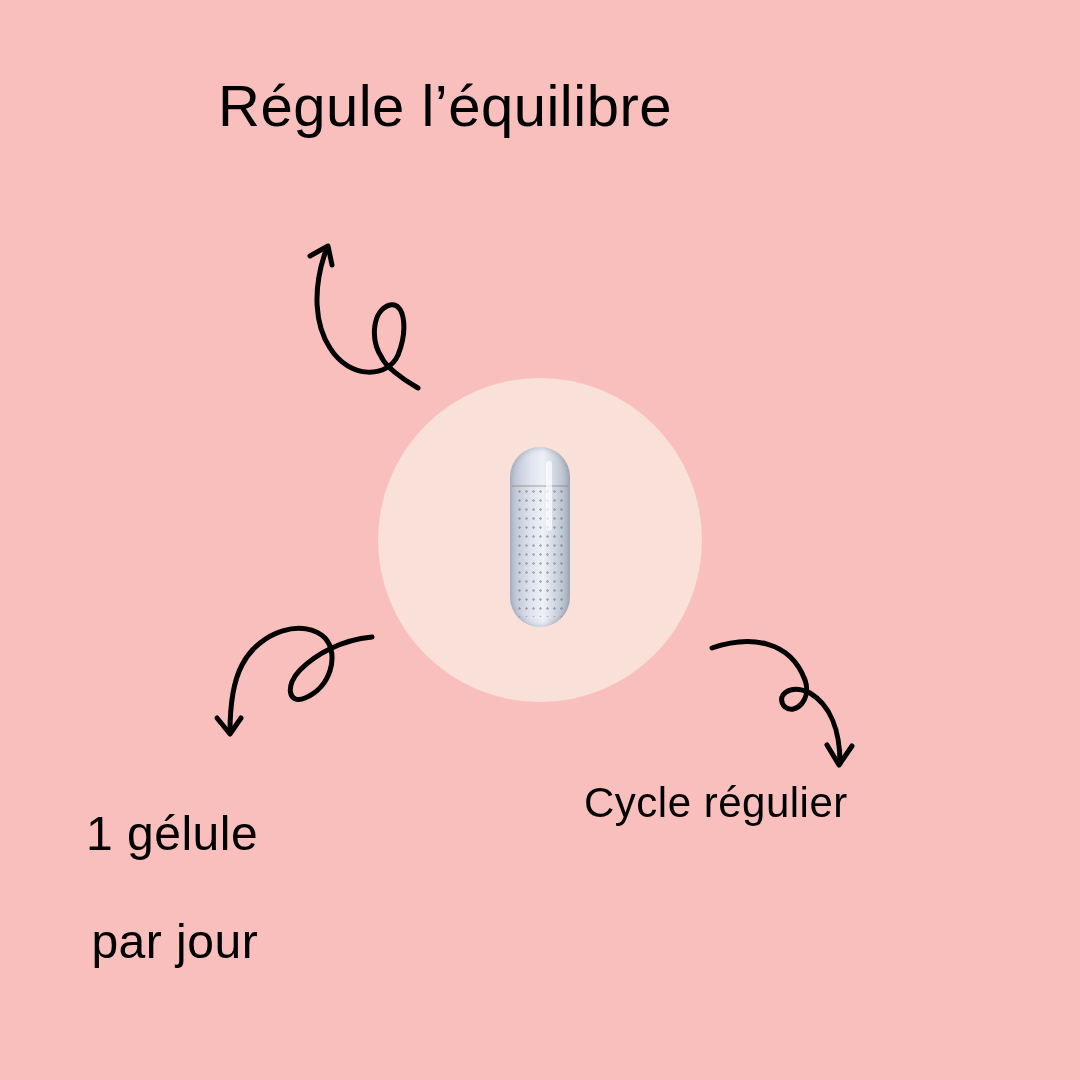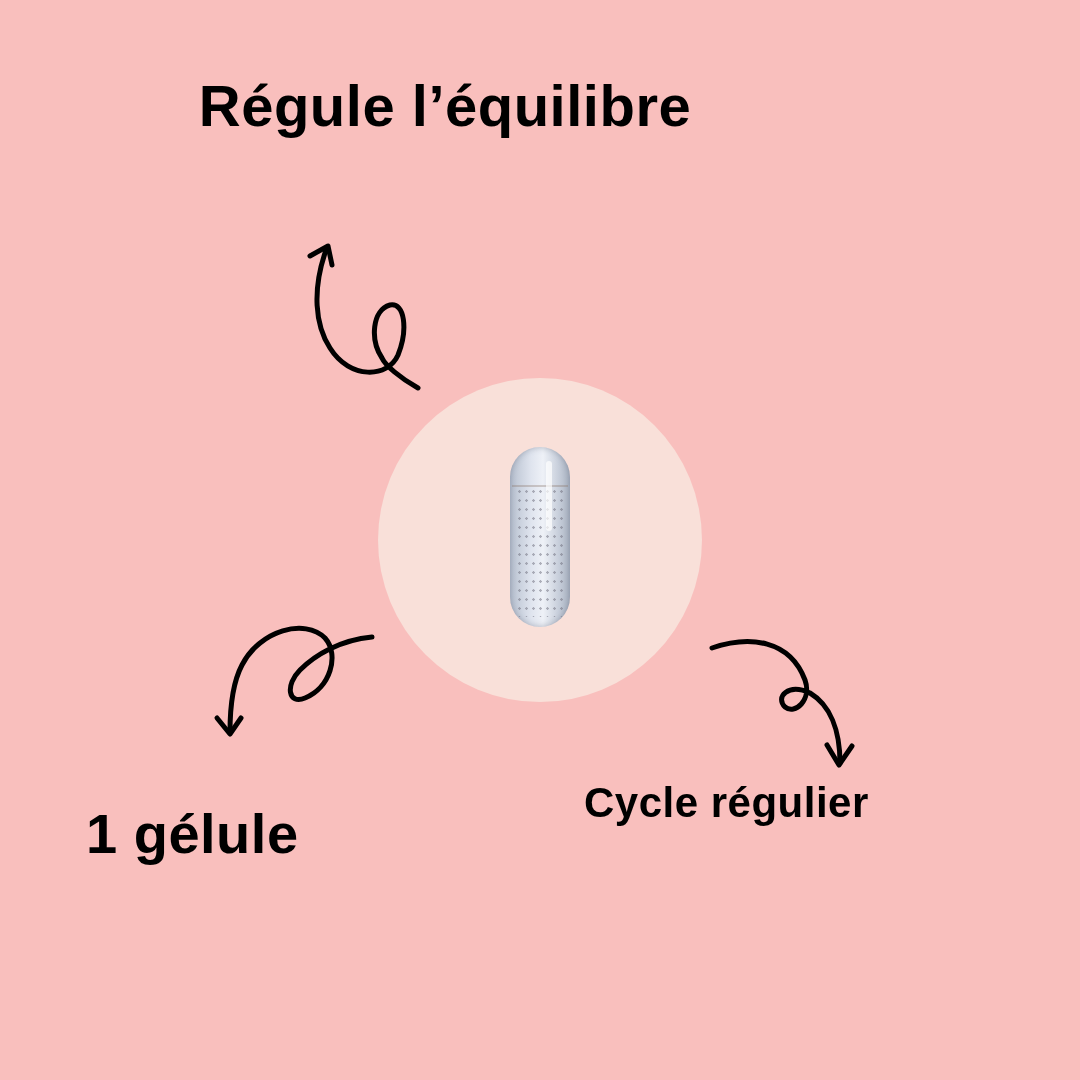--- a/index.html
+++ b/index.html
@@ -1,20 +1,20 @@
 <!DOCTYPE html>
 <html><head>
 <meta charset="utf-8">
 <style>
   html, body { margin:0; padding:0; }
   body { width:1080px; height:1080px; background:#f9bfbd; position:relative; overflow:hidden;
          font-family:"Liberation Sans", sans-serif; }
-  .txt { position:absolute; color:#000; font-weight:700; letter-spacing:0.5px; }
+  .txt { position:absolute; color:#000; font-weight:400; letter-spacing:0.5px; }
   .t-top { left:160px; top:62px; width:570px; text-align:center; font-size:58px; line-height:88px; }
-  .t-left { left:86px; top:780px; text-align:right; font-size:56px; line-height:108px; }
+  .t-left { left:86px; top:780px; text-align:right; font-size:48px; line-height:108px; }
   .t-right { left:584px; top:768px; font-size:42px; line-height:70px; white-space:nowrap; }
   .circle { position:absolute; left:378px; top:378px; width:324px; height:324px; border-radius:50%; background:#f9e0d9; }
   .capsule { position:absolute; left:510px; top:447px; width:60px; height:180px; border-radius:30px;
              background:linear-gradient(90deg,#b7c0cf 0%,#dfe4ee 35%,#eef1f7 55%,#c9d0dc 80%,#aab3c2 100%);
              box-shadow: inset 0 0 6px rgba(80,90,110,0.4); }
   .capsule .seam { position:absolute; left:2px; right:2px; top:38px; height:2px; background:rgba(140,120,110,0.35); }
   .capsule .hl { position:absolute; left:36px; top:14px; width:6px; height:70px; border-radius:3px; background:rgba(255,255,255,0.7); }
   .capsule .dots { position:absolute; inset:40px 6px 10px 6px;
      background-image: radial-gradient(circle, rgba(110,110,125,0.5) 1px, transparent 1.5px);
      background-size: 7px 9px; }
@@ -44,15 +44,16 @@
   <path d="M17 108 L30 124 L41 108" fill="none" stroke="#000" stroke-width="5" stroke-linecap="round" stroke-linejoin="round"></path>
 </svg>
 
 <svg class="arrow" style="left:700px;top:625px" width="170" height="150" viewBox="0 0 170 150">
   <path d="M12 23 C 50 10, 90 15, 105 55 C 112 75, 95 90, 85 82 C 75 72, 88 58, 110 68 C 130 80, 140 105, 140 138" fill="none" stroke="#000" stroke-width="5" stroke-linecap="round"></path>
   <path d="M127 120 L139 140 L152 121" fill="none" stroke="#000" stroke-width="5" stroke-linecap="round" stroke-linejoin="round"></path>
 </svg>
 
 <div class="txt t-left">
   <div>1 gélule</div>
+  <div>par jour</div>
 </div>
 
 <div class="txt t-right">Cycle régulier</div>
 
 </body></html>

